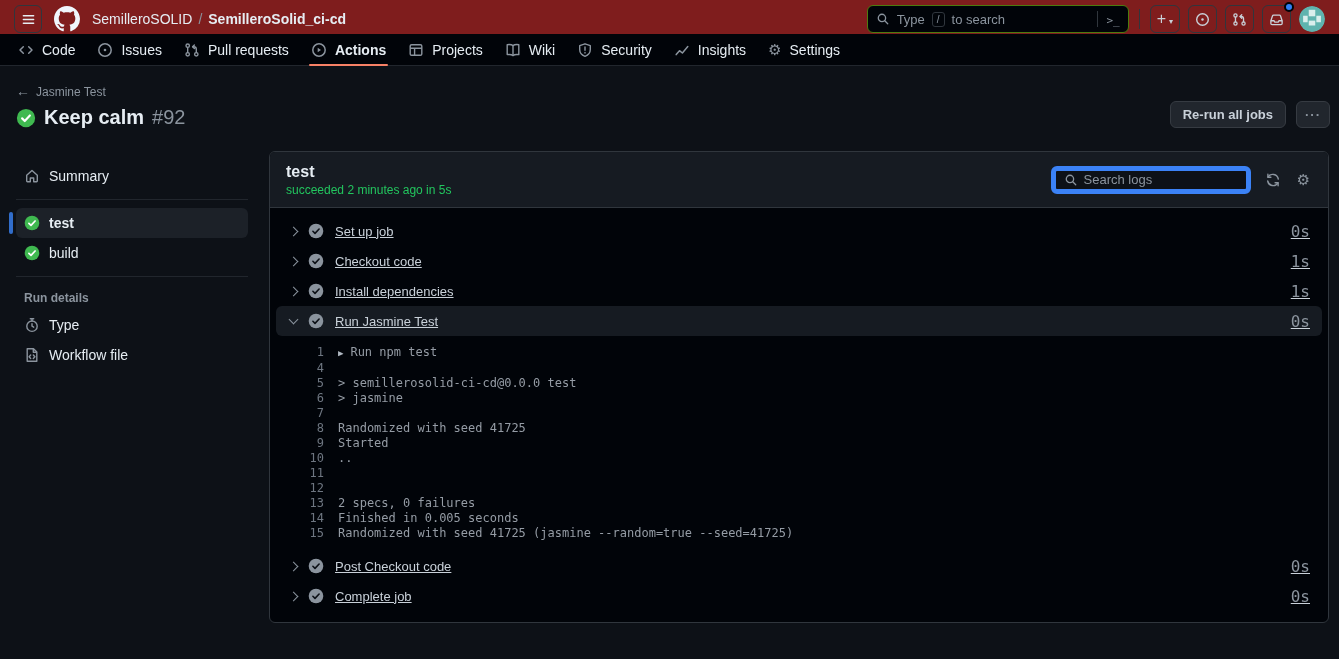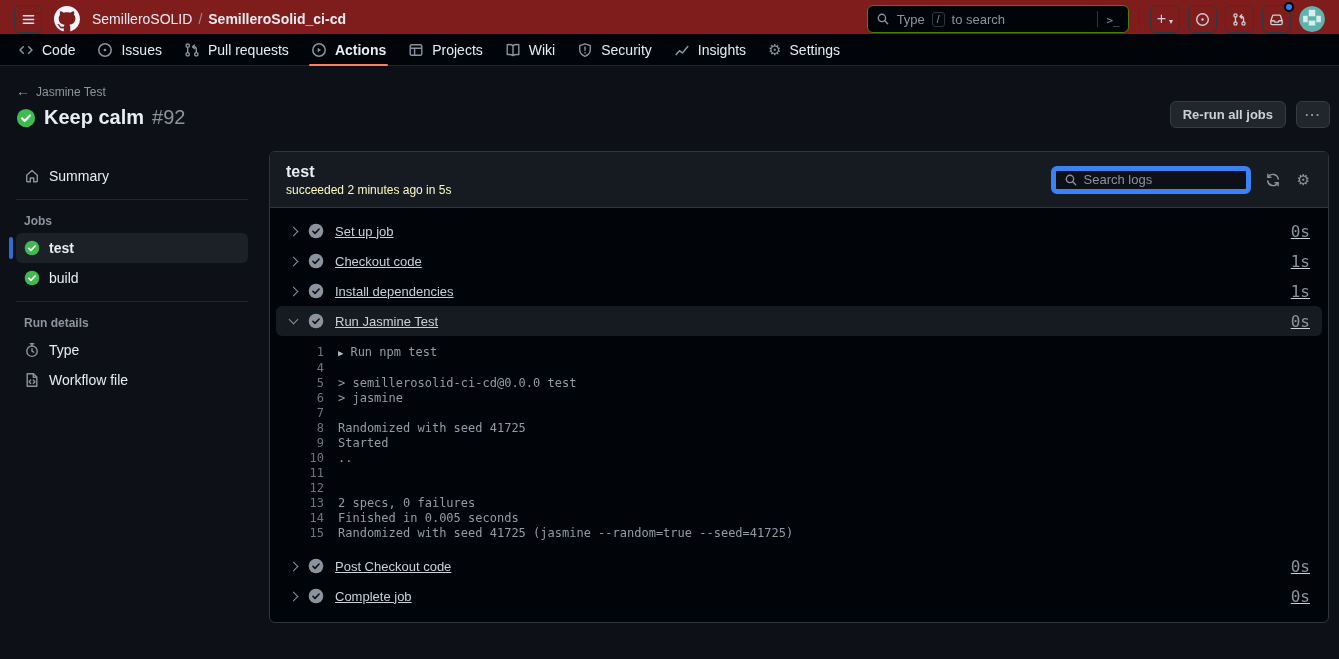--- a/index.html
+++ b/index.html
@@ -82,21 +82,21 @@
     background:#21262d; border:1px solid #363b42; border-radius:6px; cursor:pointer;
     display:flex; align-items:center; }
   .btn-kebab { padding:0 8px; color:#8b949e; }
 
   
   .job-card { position:absolute; left:269px; top:151px; width:1060px; height:472px;
     background:#010409; border:1px solid #30363d; border-radius:6px; overflow:hidden; }
   .card-header { height:56px; background:#161b22; border-bottom:1px solid #30363d;
     display:flex; align-items:center; padding:0 16px; }
   .ch-title { font-size:16px; font-weight:700; line-height:19px; }
-  .ch-sub { font-size:12px; color:#fef9c3; margin-top:2px; }
+  .ch-sub { font-size:12px; color:#22c55e; margin-top:2px; }
   .ch-right { margin-left:auto; display:flex; align-items:center; gap:12px; }
   .log-search { width:200px; height:28px; border:5px solid #3b82f6; border-radius:6px;
     background:#0d1117; display:flex; align-items:center; gap:6px; padding:0 8px; color:#8b949e; }
   .log-search .s-icon svg { width:14px; height:14px; }
   .log-search input { background:transparent; border:none; outline:none; color:#c9d1d9;
     font-size:13px; width:150px; font-family:"Liberation Sans", sans-serif; }
   .log-search input::placeholder { color:#8b949e; }
   .tool-btn { background:none; border:none; color:#8b949e; cursor:pointer; display:flex; padding:2px; }
   .tool-btn svg { width:16px; height:16px; }
 
@@ -309,21 +309,20 @@
   <div class="side-menu">
     <div class="menu-item">
       <span class="m-icon">
           <svg viewBox="0 0 16 16" fill="none" stroke="currentColor" stroke-width="1.4" stroke-linejoin="round">
             <path d="M2.7 7.3L8 2.5l5.3 4.8V13c0 .4-.3.7-.7.7H9.7V10H6.3v3.7H3.4c-.4 0-.7-.3-.7-.7z"></path>
           </svg>
         </span>
       <span>Summary</span>
     </div>
     <div class="side-divider"></div>
-    <div class="side-heading">Jobs</div>
     <div>
 
     <div class="menu-item job-item selected">
           <span class="m-icon">
             <svg viewBox="0 0 16 16" style="color:#3fb950">
               <circle cx="8" cy="8" r="7.3" fill="currentColor"></circle>
               <path d="M4.9 8.3l2.1 2.1 4.1-4.4" fill="none" stroke="#ffffff" stroke-width="1.7" stroke-linecap="round" stroke-linejoin="round"></path>
             </svg>
           </span>
           <span>test</span>

